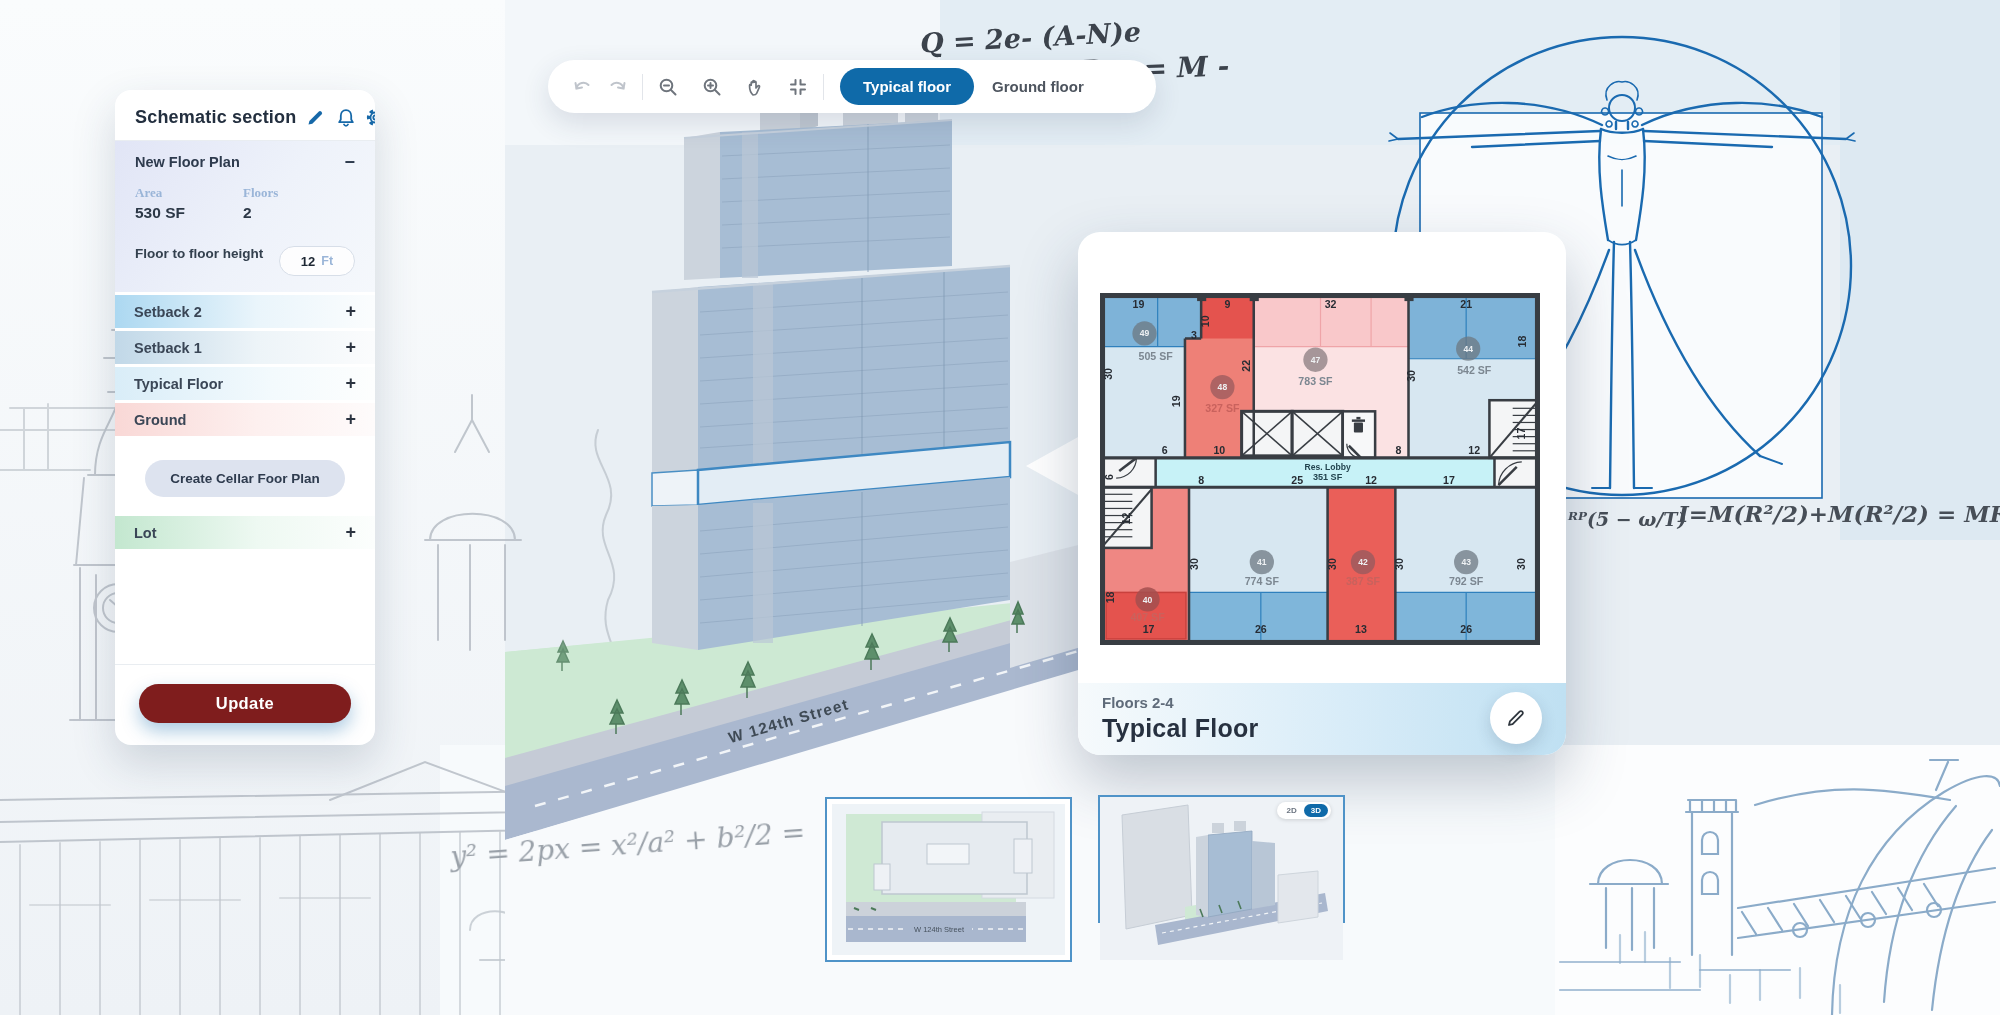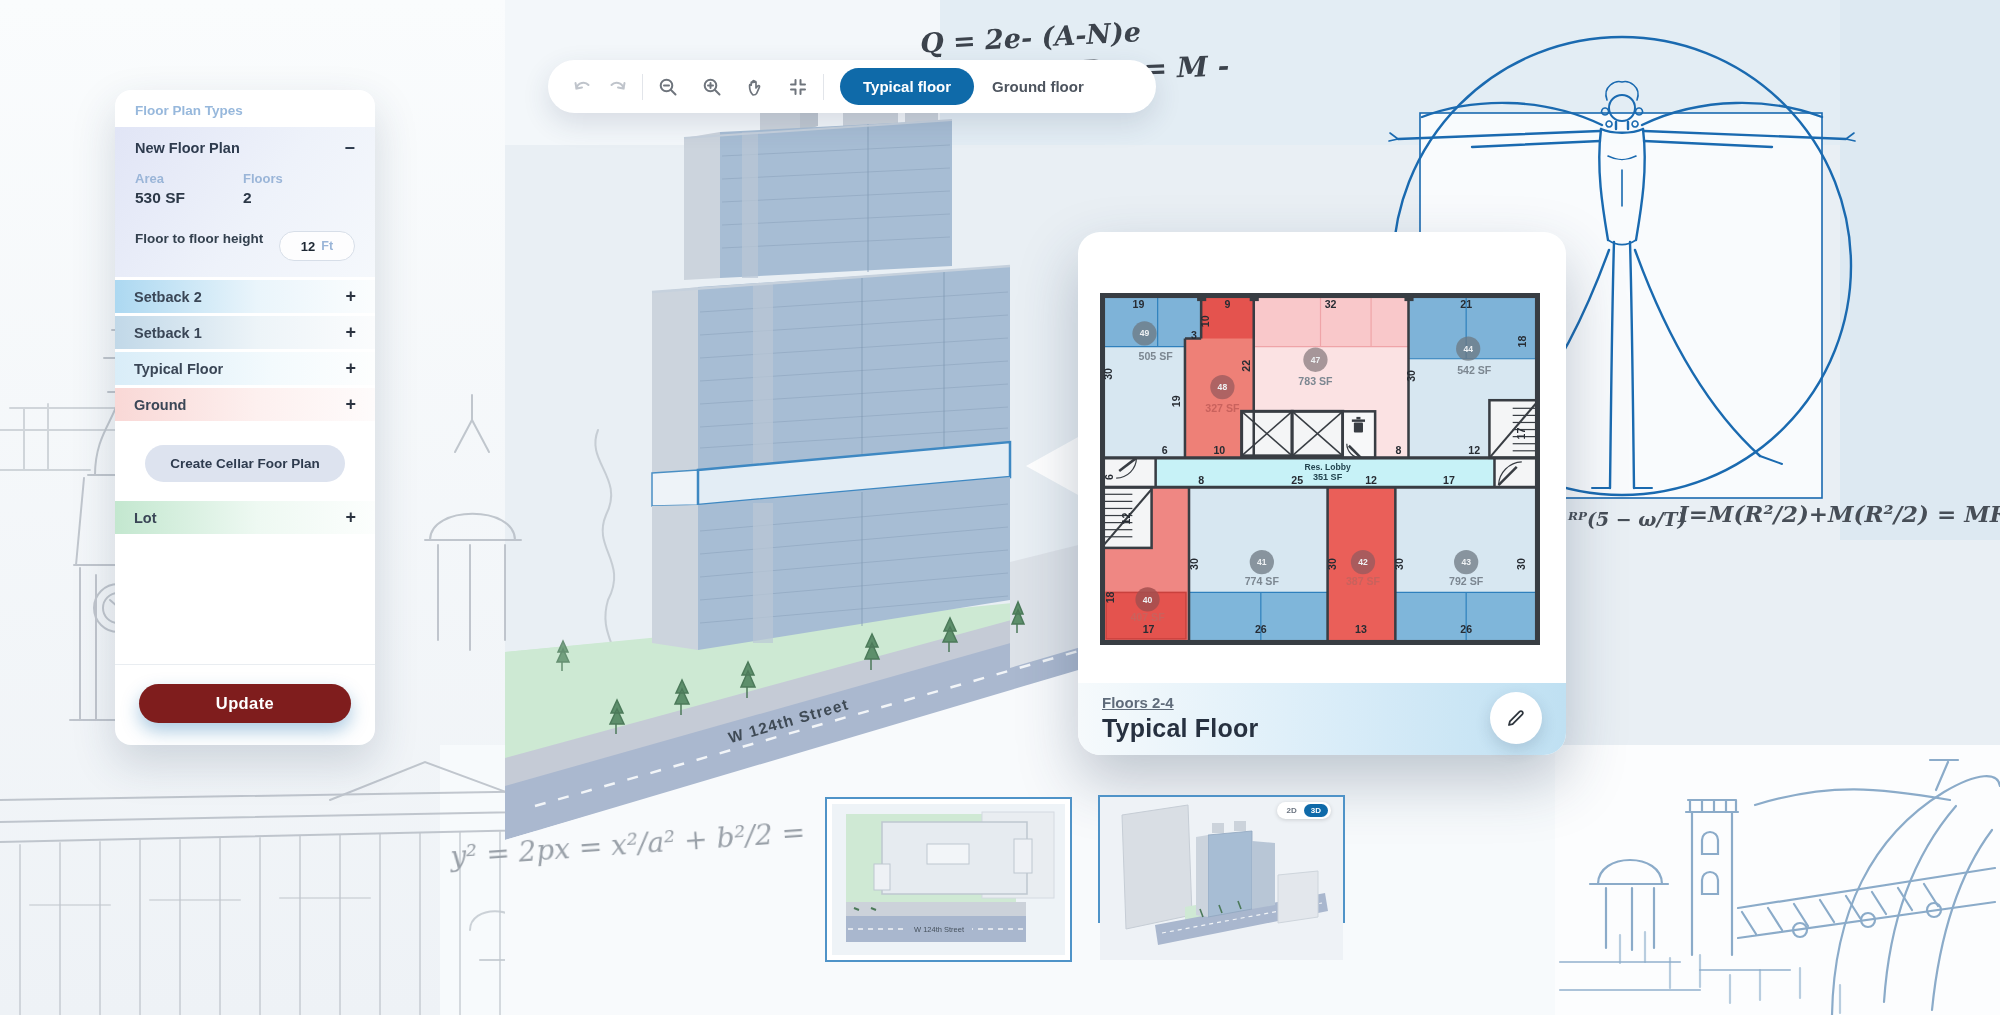--- a/index.html
+++ b/index.html
@@ -15,21 +15,21 @@
   .panel-header{display:flex;align-items:center;gap:9px;padding:17px 18px 12px 20px;border-bottom:1px solid #e9edf1;}
   .panel-title{font-size:18px;font-weight:700;color:#232f3f;letter-spacing:.2px;flex:0 0 auto;}
   .hicon{width:21px;height:21px;flex:0 0 auto;display:flex;align-items:center;justify-content:center;cursor:pointer;}
   .types-label{padding:13px 20px 9px;font-size:13.5px;font-weight:600;color:#97b8dc;}
   .active-section{background:linear-gradient(125deg,#e1e5f6 0%,#eef2fa 55%,#f5f8fc 100%);padding:12px 20px 16px;}
   .sec-row{display:flex;justify-content:space-between;align-items:center;}
   .sec-name{font-size:14.5px;font-weight:600;color:#2e3b4e;}
   .collapse{font-size:18px;font-weight:700;color:#2e3b4e;cursor:pointer;line-height:1;}
   .stats{display:flex;margin-top:14px;}
   .stat{width:108px;}
-  .stat-label{font-size:13px;font-weight:600;color:#9ab5d8;}
+  .stat-label{font-size:13px;font-weight:600;color:#9ab5d8;font-family:Liberation Serif, serif;}
   .stat-value{font-size:15.5px;font-weight:700;color:#2c3847;margin-top:3px;}
   .height-row{display:flex;justify-content:space-between;align-items:flex-start;margin-top:24px;}
   .height-label{font-size:13.5px;font-weight:600;color:#33404e;}
   .height-pill{width:76px;height:30px;border:1px solid #d7dee8;border-radius:15px;background:#fdfdfe;
                display:flex;align-items:center;justify-content:center;gap:6px;}
   .height-value{font-size:13px;font-weight:800;color:#1d2733;}
   .height-unit{font-size:12.5px;font-weight:600;color:#9ab5d8;}
   .row-list{margin-top:3px;}
   .p-row{height:33px;margin-bottom:3px;display:flex;align-items:center;justify-content:space-between;
          padding:12px 19px;cursor:pointer;}
@@ -57,21 +57,21 @@
   .tab-plain{height:37px;padding:0 18px;border:none;background:transparent;color:#4d545e;
              font-family:inherit;font-size:15px;font-weight:700;cursor:pointer;}
 
   
   #card{position:absolute;left:1078px;top:232px;width:488px;height:523px;background:#fff;border-radius:22px;
         box-shadow:0 26px 60px rgba(40,60,90,.28);}
   #card-pointer{position:absolute;left:1026px;top:436px;}
   #plan-wrap{position:absolute;left:22px;top:61px;width:440px;height:352px;}
   .card-footer{position:absolute;left:0;bottom:0;width:100%;height:72px;border-radius:0 0 22px 22px;
                background:linear-gradient(90deg,#f6fafc 0%,#d8ecf8 55%,#bfe0f2 100%);padding:11px 24px;}
-  .floors-label{font-size:15px;font-weight:600;color:#5f6b7a;text-decoration:underline;}
+  .floors-label{font-size:15px;font-weight:600;color:#5f6b7a;}
   .floor-title{font-size:25px;font-weight:700;color:#273140;margin-top:3px;letter-spacing:.2px;}
   .edit-fab{position:absolute;right:24px;bottom:11px;width:52px;height:52px;border-radius:50%;background:#fff;border:none;
             box-shadow:0 6px 16px rgba(30,50,80,.16);display:flex;align-items:center;justify-content:center;cursor:pointer;}
 
   
   .dim{font-family:"Liberation Sans","DejaVu Sans",sans-serif;font-size:10.5px;font-weight:700;fill:#272c33;text-anchor:middle;}
   .sfg{font-family:"Liberation Sans","DejaVu Sans",sans-serif;font-size:10.5px;font-weight:700;fill:#7c8791;text-anchor:middle;}
   .sfr{font-family:"Liberation Sans","DejaVu Sans",sans-serif;font-size:10.5px;font-weight:700;fill:#c9625d;text-anchor:middle;}
   .mnum{font-family:"Liberation Sans","DejaVu Sans",sans-serif;font-size:8.5px;font-weight:700;fill:#eef1f3;text-anchor:middle;}
   .lobby-t{font-family:"Liberation Sans","DejaVu Sans",sans-serif;font-size:8.5px;font-weight:700;fill:#23444f;text-anchor:middle;}
@@ -285,22 +285,42 @@
         <path d="M18,13.5 L13.5,13.5 L13.5,18"></path>
           <path d="M8.5,18 L8.5,13.5 L4,13.5"></path>
       </svg>
       </span>
     <span class="tb-div"></span>
     <button class="tab-pill">Typical floor</button>
     <button class="tab-plain">Ground floor</button>
   </div>
 
   <div id="panel">
-
-    <div class="types-label">Floor Plan Types</div>
+    <div class="panel-header">
+      <span class="panel-title">Schematic section</span>
+      <span class="hicon">
+        <svg width="19" height="19" viewBox="0 0 19 19">
+            <path d="M2.5,16.5 L3.4,12.9 L12.6,3.7 A2,2 0 0 1 15.4,3.7 L15.5,3.8 A2,2 0 0 1 15.5,6.6 L6.3,15.8 L2.5,16.5 Z" fill="#1668a8"></path>
+          </svg>
+      </span>
+      <span class="hicon">
+        <svg width="20" height="20" viewBox="0 0 20 20" fill="none" stroke="#1668a8" stroke-width="1.8" stroke-linejoin="round">
+          <path d="M10,2.2 C6.7,2.2 4.8,4.8 4.8,7.8 L4.8,11.5 L3.2,14.2 L16.8,14.2 L15.2,11.5 L15.2,7.8 C15.2,4.8 13.3,2.2 10,2.2 Z"></path>
+          <path d="M8,16.5 A2.2,2.2 0 0 0 12,16.5" stroke-linecap="round"></path>
+        </svg>
+        </span>
+      <span class="hicon">
+        <svg width="21" height="21" viewBox="0 0 21 21" fill="none" stroke="#1668a8">
+          <circle cx="10.5" cy="10.5" r="7" stroke-width="3.2" stroke-dasharray="3.6 3.1"></circle>
+          <circle cx="10.5" cy="10.5" r="5" stroke-width="1.8"></circle>
+          <circle cx="10.5" cy="10.5" r="2.2" stroke-width="1.8"></circle>
+        </svg>
+        </span>
+    </div>
+
 
     <div class="active-section">
       <div class="sec-row">
         <span class="sec-name">New Floor Plan</span>
         <span class="collapse">−</span>
       </div>
       <div class="stats">
         <div class="stat">
           <div class="stat-label">Area</div>
           <div class="stat-value">530 SF</div>

